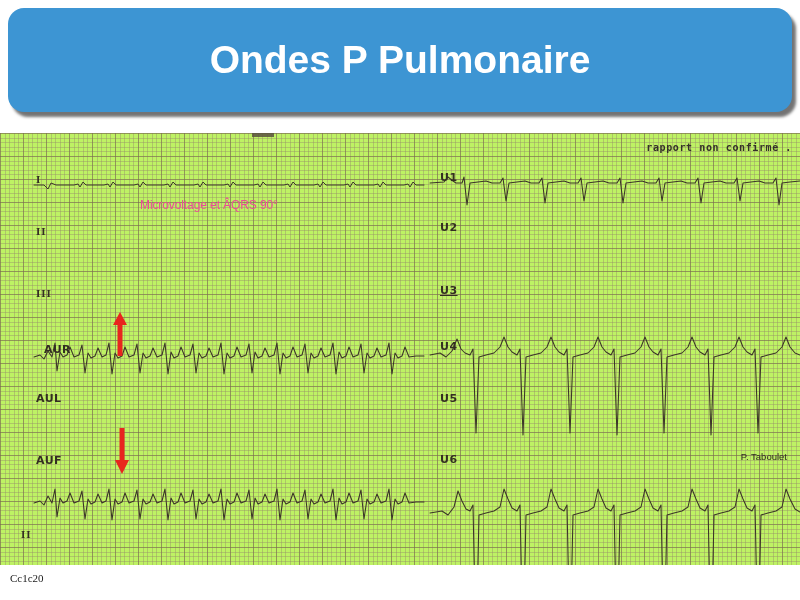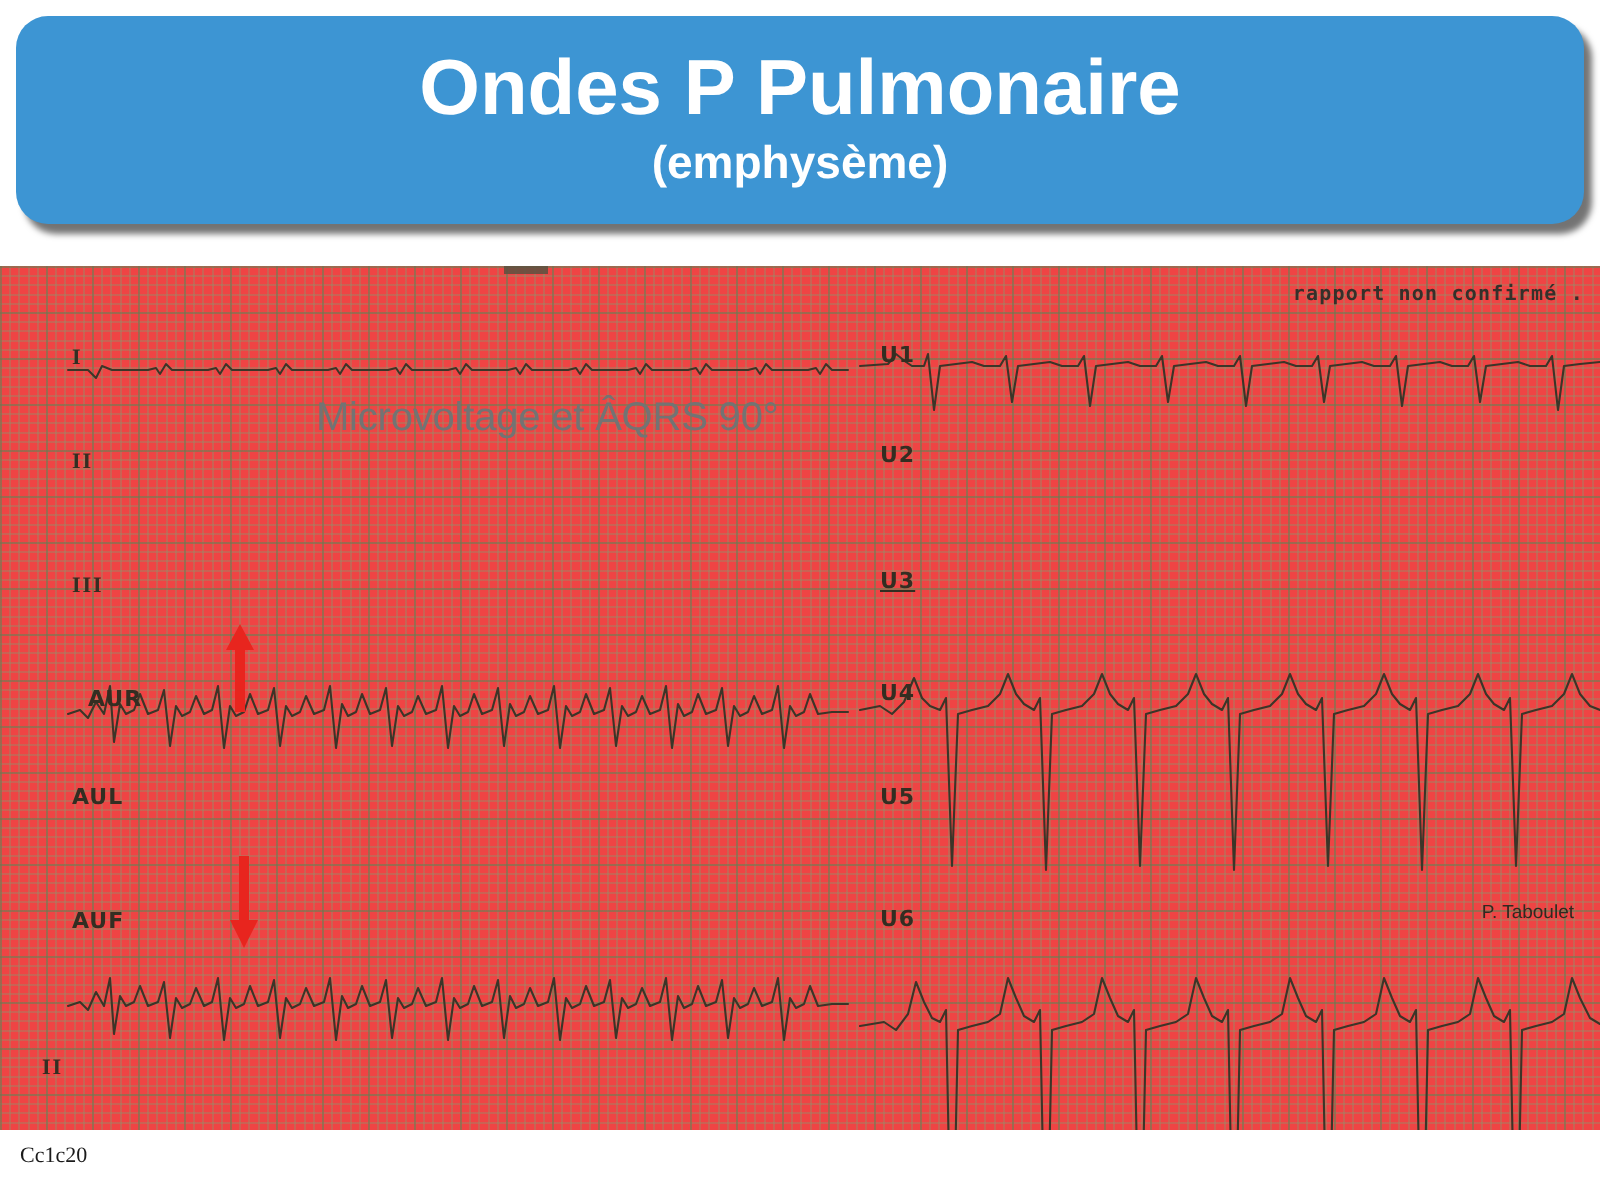--- a/index.html
+++ b/index.html
@@ -48,21 +48,21 @@
     text-align: center;
     margin-top: 3px;
     white-space: nowrap;
   }
 
   
   #ecg-paper {
     position: absolute;
     left: 0; top: 133px;
     width: 800px; height: 432px;
-    background-color: #ef4444;
+    background-color: #bef264;
     overflow: hidden;
   }
   #ecg-grid-small, #ecg-grid-large {
     position: absolute; left: 0; top: 0; right: 0; bottom: 0;
     pointer-events: none;
   }
   #ecg-grid-small {
     background-image:
       repeating-linear-gradient(to right,  rgba(150,140,105,0.42) 0 1px, transparent 1px 4.6px),
       repeating-linear-gradient(to bottom, rgba(150,140,105,0.42) 0 1px, transparent 1px 4.6px);
@@ -123,25 +123,24 @@
     left: 252px; top: 0px;
     width: 22px; height: 4px;
     background: #5a5140;
     opacity: 0.85;
   }
 
   
   .annotation {
     position: absolute;
     font-family: "Liberation Sans", sans-serif;
-    font-size: 20px;
-    color: #737373;
+    font-size: 12px;
+    color: #ec4899;
     white-space: nowrap;
     letter-spacing: -0.1px;
-    margin-left: 18px;
   }
   #ann-microvoltage { left: 140px; top: 198px; }
   #ann-onde-p       { left: 132px; top: 323px; }
   #ann-repol        { left: 135px; top: 436px; }
 
   .arrow { position: absolute; }
   #arrow-up   { left: 112px; top: 312px; width: 16px; height: 44px; }
   #arrow-down { left: 114px; top: 428px; width: 16px; height: 46px; }
 
   
@@ -154,21 +153,20 @@
     white-space: nowrap;
   }
 </style>
 </head>
 <body>
 
 <div id="slide">
 
   <div id="title-banner">
     <div id="title-main">Ondes P Pulmonaire</div>
-    <div id="title-sub">(emphysème)</div>
   </div>
 
   <div id="ecg-paper">
     <div id="ecg-grid-small"></div>
     <div id="ecg-grid-large"></div>
 
     <div id="top-artifact"></div>
 
     <div id="report-note">rapport non confirmé .</div>
     <div id="author-credit">P. Taboulet</div>

